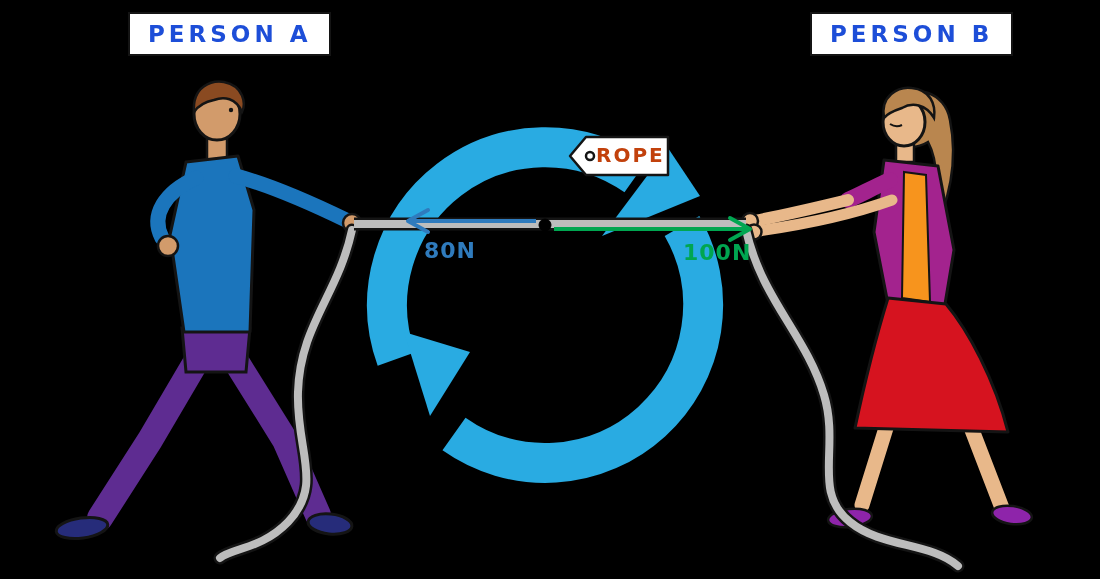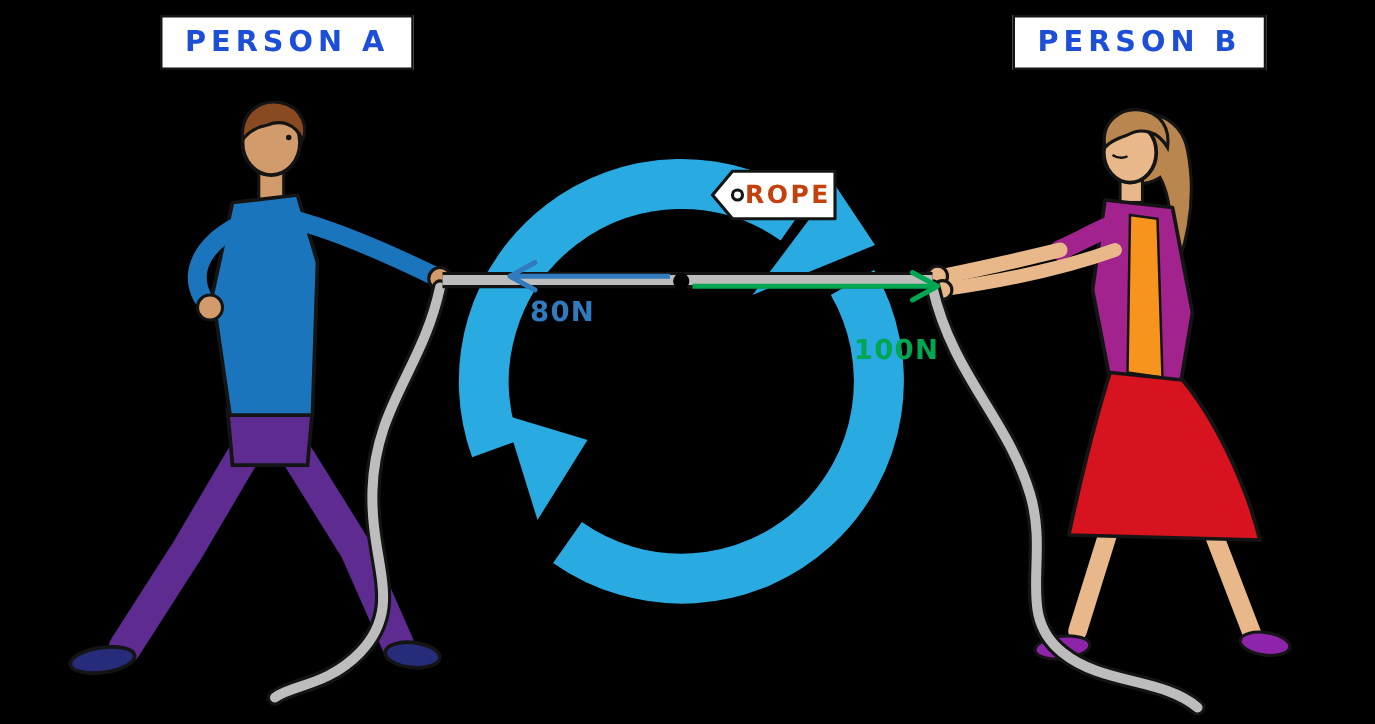--- a/index.html
+++ b/index.html
@@ -37,21 +37,21 @@
     letter-spacing: 2px;
     color: #c2410c;
   }
   .force-label {
     position: absolute;
     font-size: 22px;
     font-weight: 600;
     letter-spacing: 1px;
   }
   #force-left  { left: 396px; top: 238px; color: #2f7bbd; margin-left: 28px; }
-  #force-right { left: 683px; top: 240px; color: #00a651; margin-top: 28px; }
+  #force-right { left: 683px; top: 240px; color: #00a651; }
 </style>
 </head>
 <body>
 
 <div class="stage">
 
   <svg class="scene" width="1100" height="579" viewBox="0 0 1100 579">
 
     <g>
       <path d="M 396.5 359 A 158 158 0 0 1 636 176" fill="none" stroke-width="40" stroke="#29abe2"></path>

